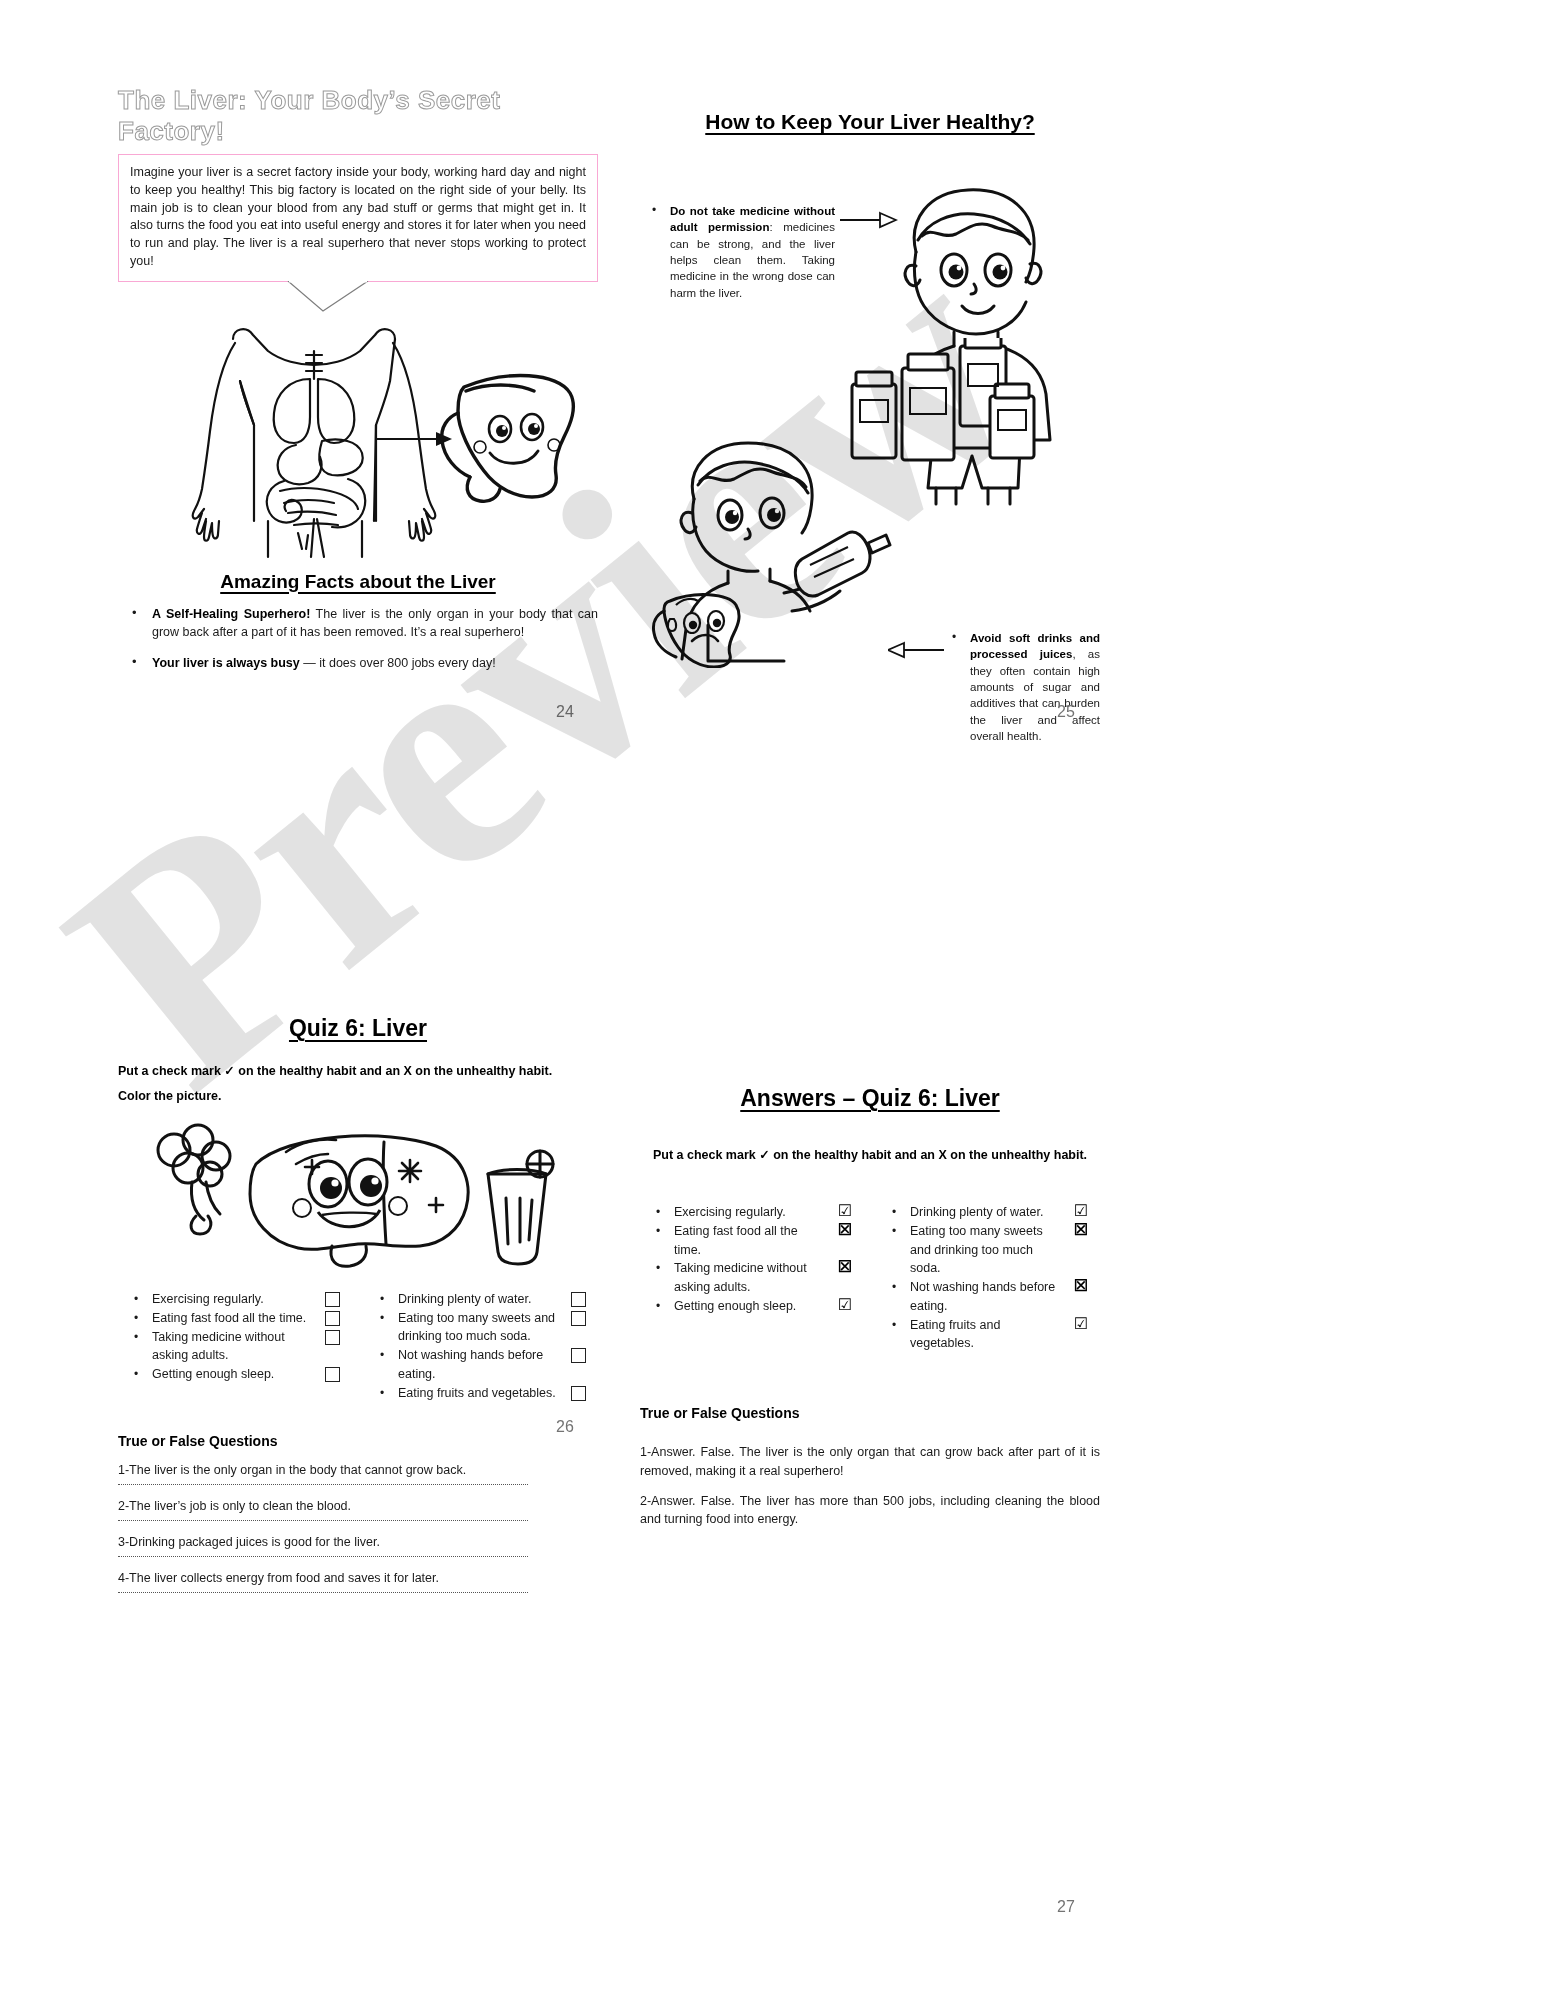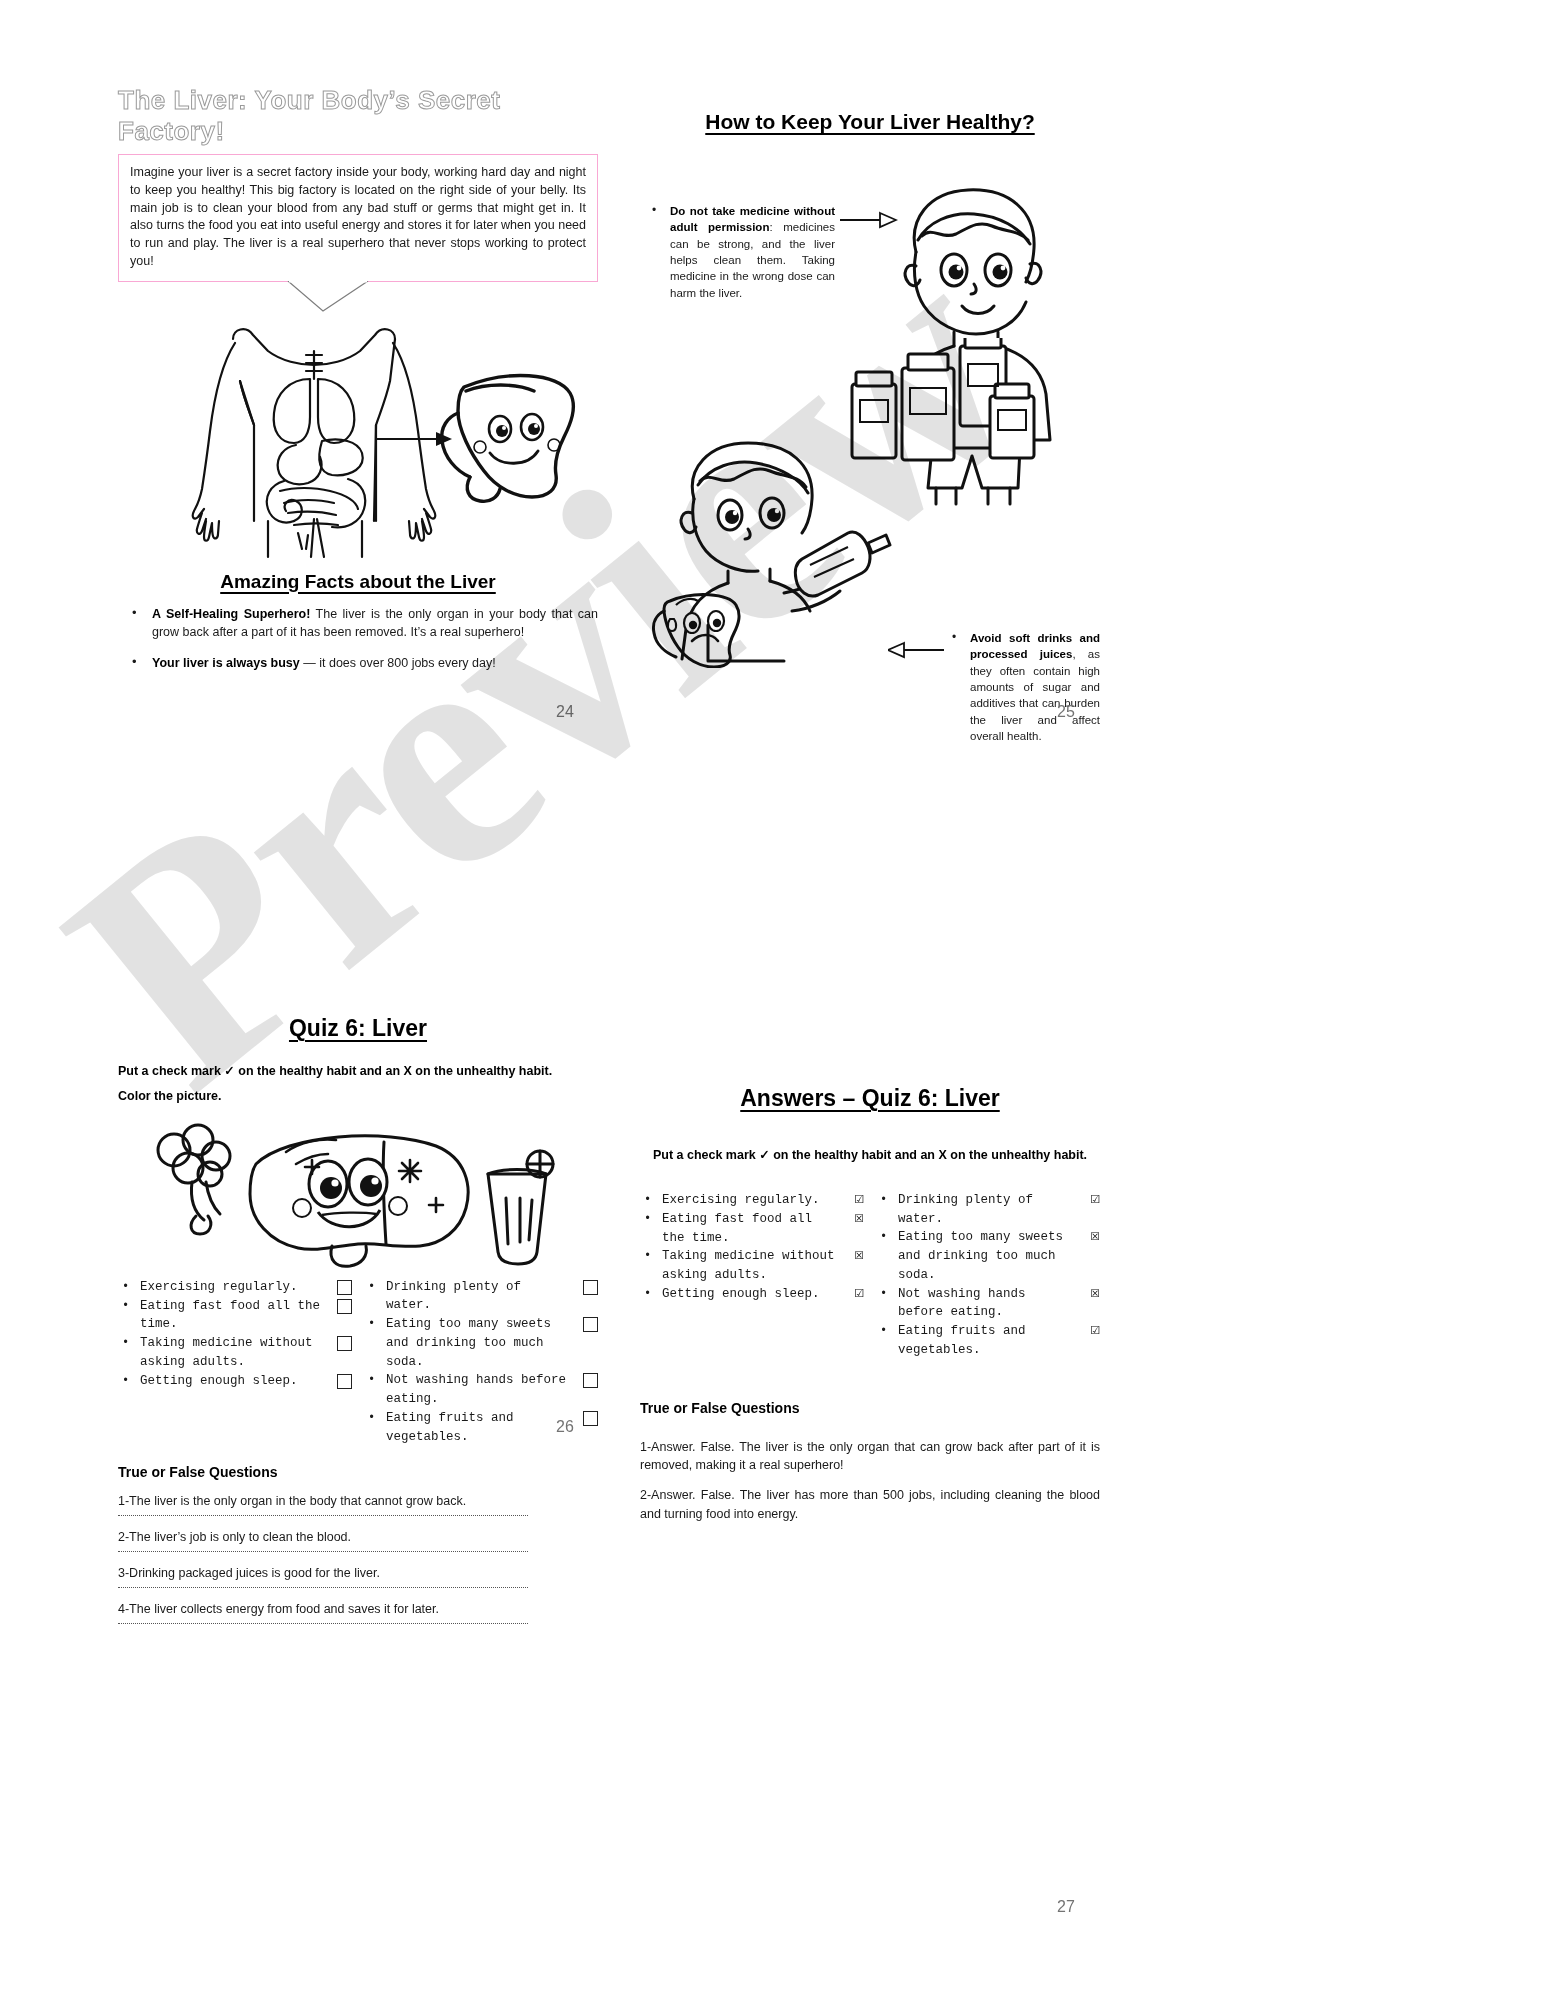--- a/index.html
+++ b/index.html
@@ -43,21 +43,21 @@
   .tips b{font-weight:700;color:#000;}
 
   .pg{position:absolute;font-size:16px;color:#737373;z-index:20;}
 
   .art{display:block;}
 
   .instr{font-size:12.5px;font-weight:700;line-height:1.5;margin:0 0 6px 0;color:#000;}
 
   .hab-wrap{display:flex;gap:12px;margin-top:6px;}
   .hab-col{flex:1;}
-  .hab{list-style:none;margin:0;padding:0;font-family:Liberation Mono, monospace;}
+  .hab{list-style:none;margin:12px;padding:0;}
   .hab li{position:relative;padding-left:22px;padding-right:26px;font-size:12.5px;
     line-height:1.5;color:#1a1a1a;min-height:19px;}
   .hab li:before{content:"\2022";position:absolute;left:4px;top:0;font-size:12px;}
   .box{position:absolute;right:0;top:2px;width:13px;height:13px;border:1.3px solid #222;
     background:#fff;}
   .mark{position:absolute;right:0;top:0px;font-size:16px;line-height:1;color:#000;}
   .mark.x{font-weight:700;}
 
   .h-sub{font-size:14px;font-weight:700;margin:18px 0 14px 0;color:#000;}
 

